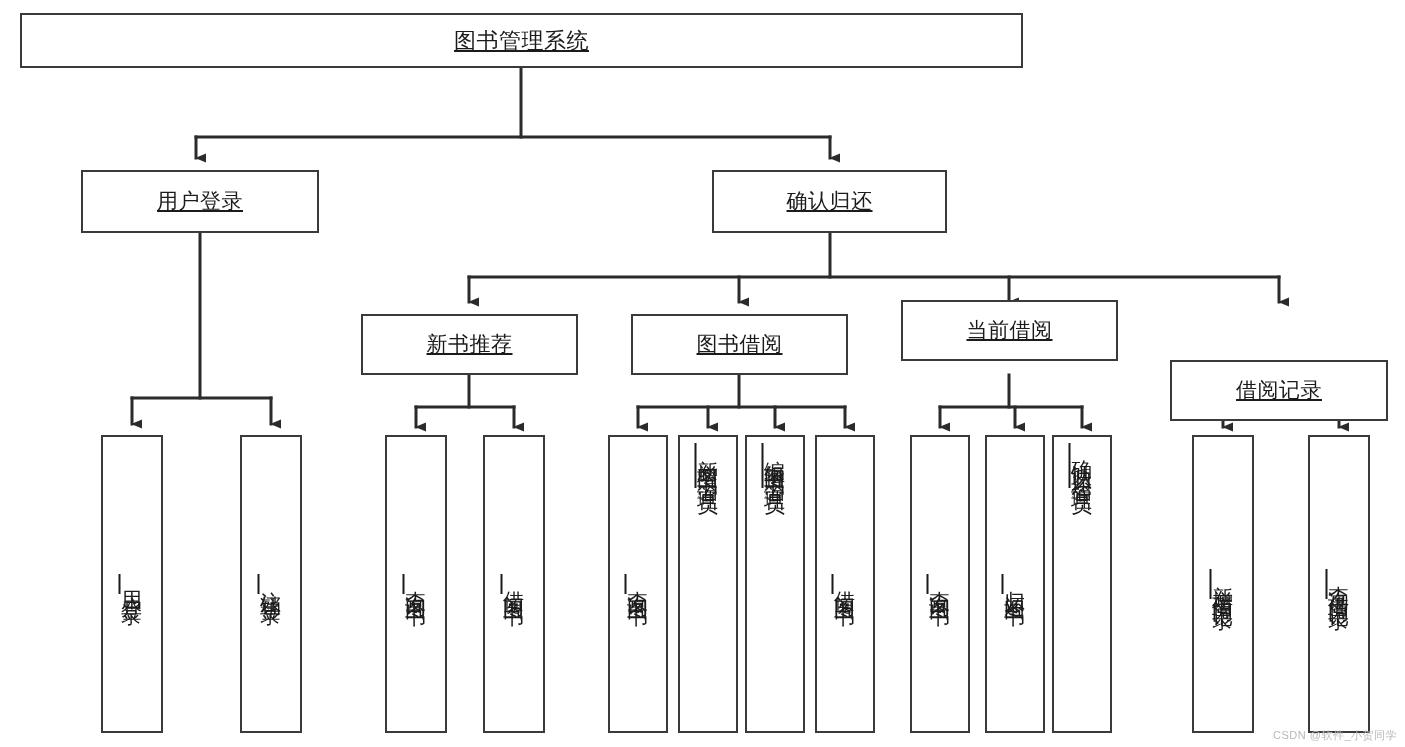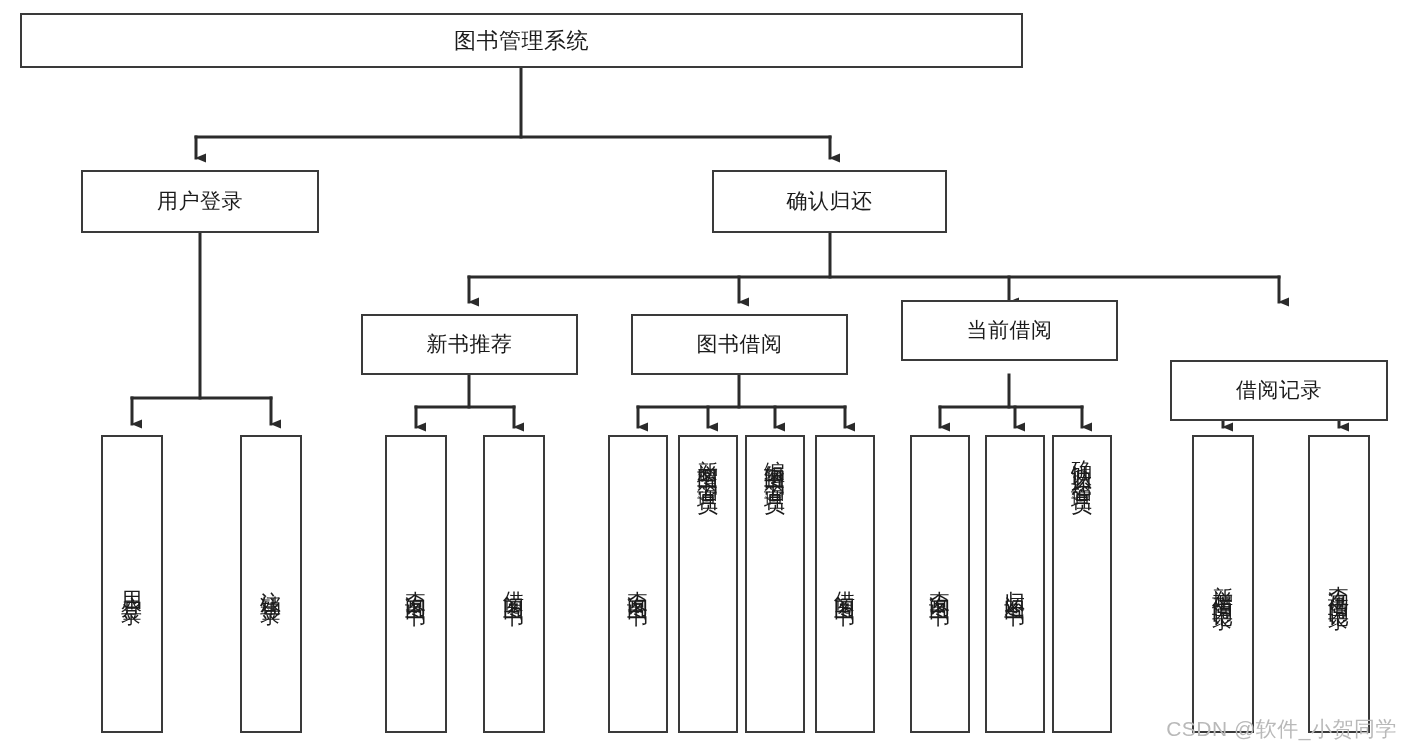--- a/index.html
+++ b/index.html
@@ -37,20 +37,21 @@
     display: flex;
     align-items: center;
     justify-content: center;
     z-index: 2;
   }
   .node .label {
     color: #1b1b1b;
     line-height: 1.18;
     white-space: nowrap;
     text-align: right;
+    text-decoration: underline;
   }
   
   .node.h .label {
     font-size: 21px;
     letter-spacing: 0.5px;
   }
   .node.root .label {
     font-size: 22px;
   }
   
@@ -68,21 +69,21 @@
   }
   .node.v.mid {
     align-items: center;
     padding-top: 0;
   }
   
   #watermark {
     position: absolute;
     right: 8px;
     bottom: 4px;
-    font-size: 21px;
+    font-size: 11px;
     color: #b9b9b9;
     letter-spacing: 0.5px;
     white-space: nowrap;
     z-index: 3;
     font-family: "Liberation Sans", "DejaVu Sans", sans-serif;
   }
 </style>
 </head>
 <body>
 

